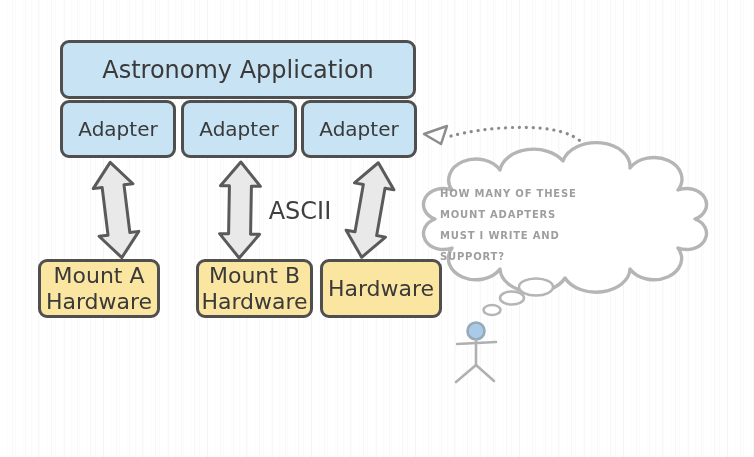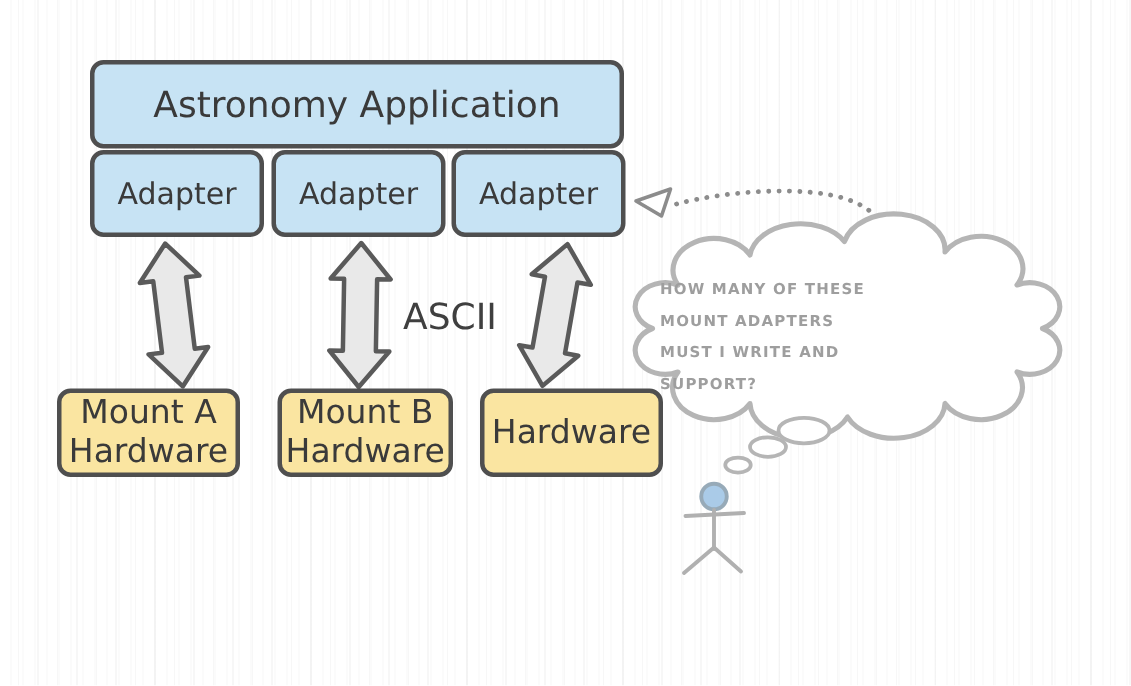--- a/index.html
+++ b/index.html
@@ -24,21 +24,21 @@
   }
   .blue{background:#c7e3f4;}
   .yellow{background:#fae5a1;}
   #astro-box{left:60px;top:40px;width:356px;height:59px;font-size:24px;}
   .adapter{top:100px;width:116px;height:58px;font-size:20px;}
   #adapter-1{left:60px;}
   #adapter-2{left:181px;}
   #adapter-3{left:301px;}
   .mount{top:259px;height:59px;font-size:22px;line-height:26px;flex-direction:column;}
   #mount-a{left:38px;width:122px;}
-  #mount-b{left:185px;width:117px;}
+  #mount-b{left:196px;width:117px;}
   #mount-c{left:320px;width:122px;}
   .conn-label{
     position:absolute;
     font-size:24px;
     color:#3f3f3f;
     text-align:center;
   }
   #label-rs232{left:130px;top:196px;width:96px;}
   #label-ascii{left:263px;top:197px;width:74px;}
   #svg-layer{position:absolute;left:0;top:0;width:754px;height:457px;}

